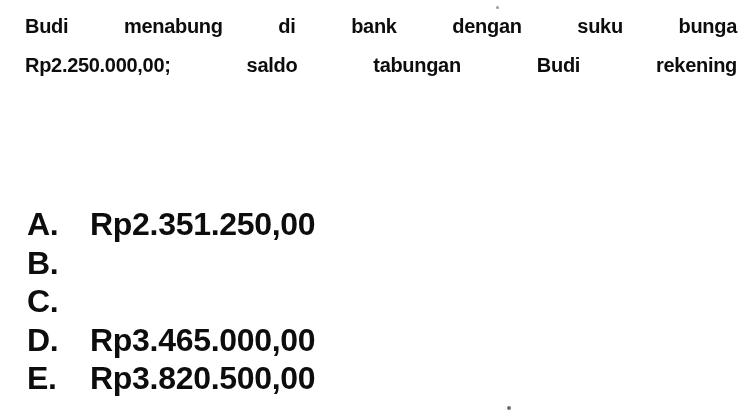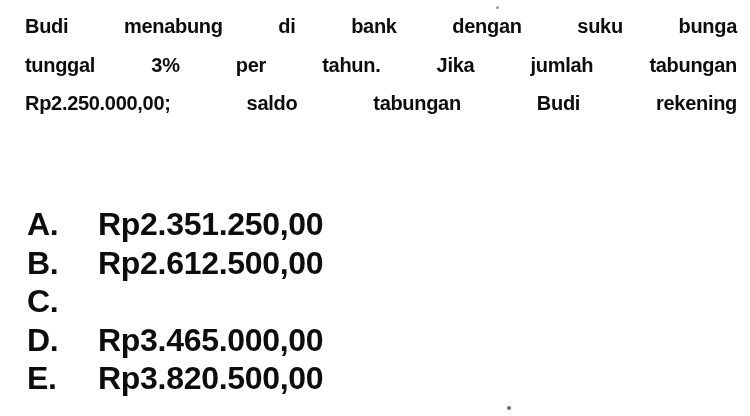--- a/index.html
+++ b/index.html
@@ -50,21 +50,20 @@
     font-weight: 700;
     letter-spacing: -0.3px;
     color: #0d0d0d;
   }
   .opt-letter {
     width: 63px;
     flex: 0 0 63px;
   }
   .opt-value {
     flex: 0 0 auto;
-    margin-left: 8px;
   }
   .artifact-dot {
     position: absolute;
     border-radius: 50%;
   }
   .dot-top {
     left: 496px;
     top: 6px;
     width: 3px;
     height: 3px;
@@ -78,32 +77,30 @@
     background: #6f6f6f;
   }
 </style>
 </head>
 <body>
 
 <div class="page">
 
   <div class="question-block">
     <div class="qline just">Budi menabung di bank dengan suku bunga</div>
-    <div class="qline just">tunggal 3% per tahun. Jika jumlah tabungan</div>
     <div class="qline just">Rp2.250.000,00; saldo tabungan Budi rekening</div>
   </div>
 
   <div class="options-block">
     <div class="opt-row">
       <span class="opt-letter">A.</span>
       <span class="opt-value">Rp2.351.250,00</span>
     </div>
     <div class="opt-row">
       <span class="opt-letter">B.</span>
-      <span class="opt-value">Rp2.612.500,00</span>
     </div>
     <div class="opt-row">
       <span class="opt-letter">C.</span>
     </div>
     <div class="opt-row">
       <span class="opt-letter">D.</span>
       <span class="opt-value">Rp3.465.000,00</span>
     </div>
     <div class="opt-row">
       <span class="opt-letter">E.</span>

